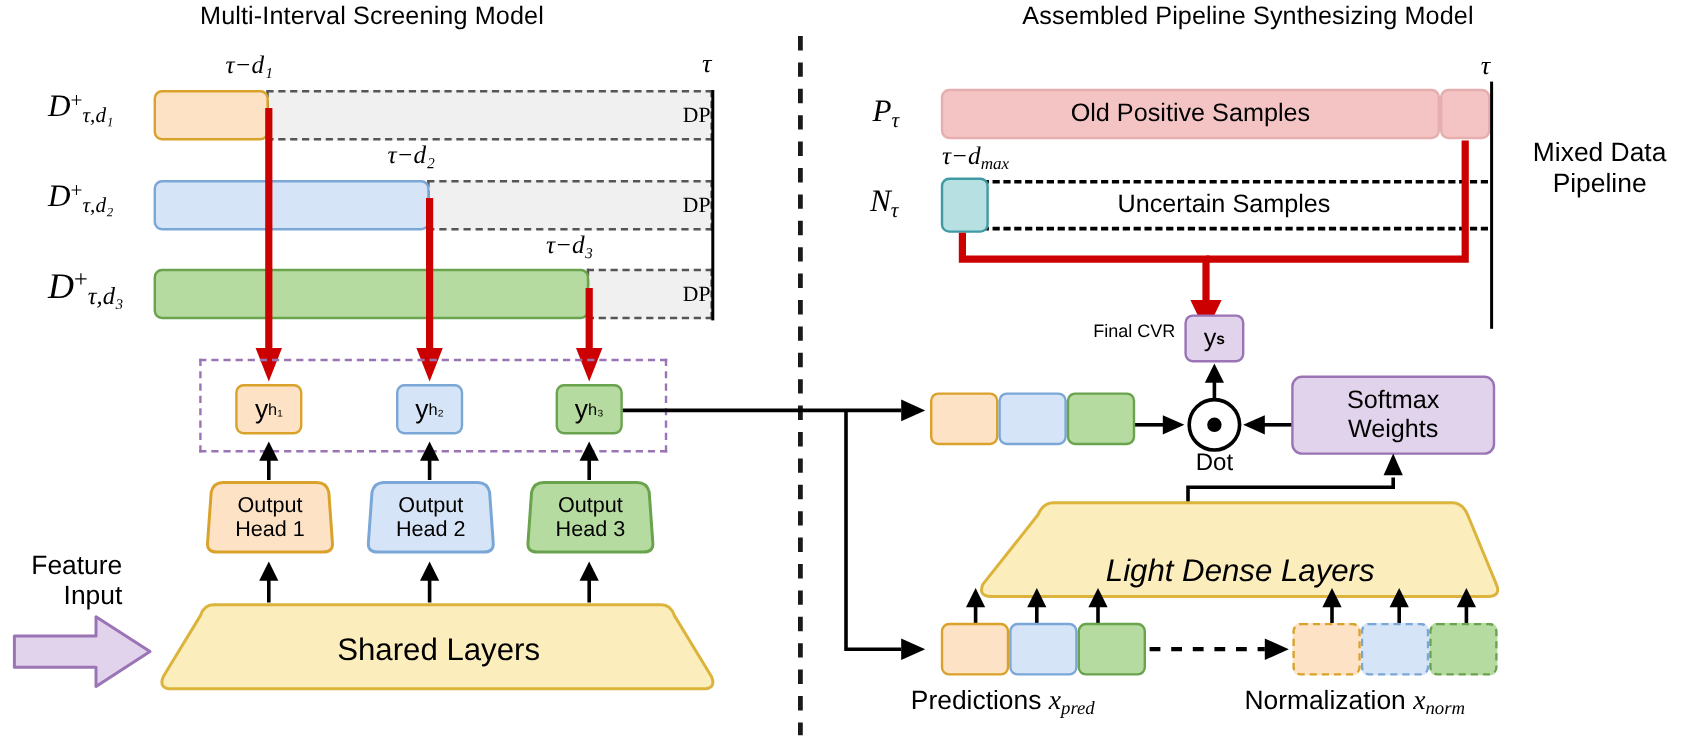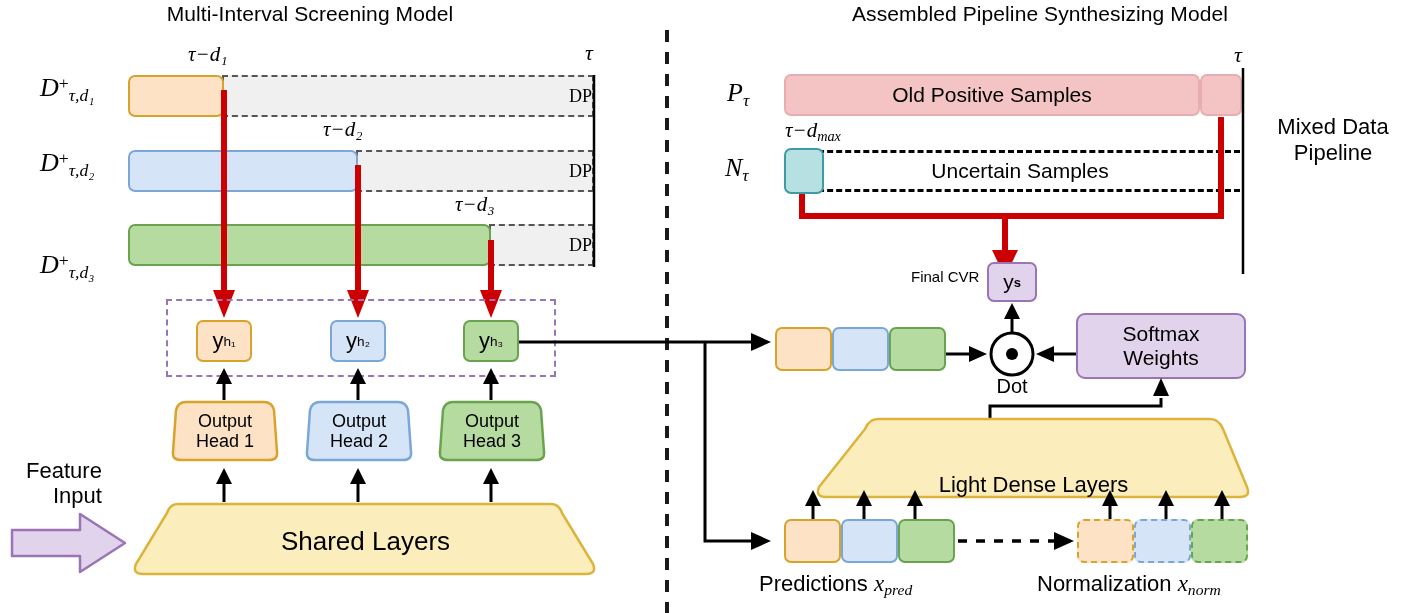--- a/index.html
+++ b/index.html
@@ -27,21 +27,21 @@
 <svg class="abs" style="left:660px;top:30px;" width="14" height="583">
   <line x1="7" y1="0" x2="7" y2="583" stroke="#1a1a1a" stroke-width="4" stroke-dasharray="12,10"></line>
 </svg>
 
 <div class="abs cal" style="left:40px;top:73px;font-size:26px;">
   <span>D</span><span class="sup">+</span><span class="sub">τ,d₁</span>
 </div>
 <div class="abs cal" style="left:40px;top:148px;font-size:26px;">
   <span>D</span><span class="sup">+</span><span class="sub">τ,d₂</span>
 </div>
-<div class="abs cal" style="left:40px;top:222px;font-size:26px;margin-top:28px;">
+<div class="abs cal" style="left:40px;top:222px;font-size:30px;">
   <span>D</span><span class="sup">+</span><span class="sub">τ,d₃</span>
 </div>
 
 <div class="abs mth" style="left:188px;top:42px;font-size:21px;">τ−d₁</div>
 <div class="abs mth" style="left:323px;top:117px;font-size:21px;">τ−d₂</div>
 <div class="abs mth" style="left:455px;top:192px;font-size:21px;">τ−d₃</div>
 <div class="abs mth" style="left:585px;top:40px;font-size:22px;">τ</div>
 
 <div class="abs dpbox" style="left:222px;top:75px;width:372px;height:42px;">
   <span>DP</span>
@@ -231,21 +231,21 @@
 </div>
 
 <svg class="abs" style="left:986px;top:378px;" width="190" height="50">
   <path d="M4,50 L4,28 L175,28 L175,20" fill="none" stroke="#000" stroke-width="3"></path>
   <polygon points="175,0 167,18 183,18" fill="#000"></polygon>
 </svg>
 
 <svg class="abs" style="left:815px;top:415px;" width="437" height="88">
   <path d="M63,4 L395,4 Q404,4 408,14 L432,72 Q436,82 425,82 L11,82 Q0,82 4,72 L50,14 Q54,4 63,4 Z" fill="#fcedbd" stroke="#dcb43c" stroke-width="2.5" stroke-linejoin="round"></path>
 </svg>
-<div class="abs ctr" style="left:815px;top:444px;width:437px;height:82px;font-size:22px;">Light Dense Layers</div>
+<div class="abs ctr" style="left:815px;top:434px;width:437px;height:82px;font-size:26px;font-style:italic;">Light Dense Layers</div>
 
 <svg class="abs" style="left:803px;top:490px;" width="20" height="30">
   <line x1="10" y1="30" x2="10" y2="10" stroke="#000" stroke-width="3"></line>
     <polygon points="10,0 2,16 18,16" fill="#000"></polygon>
 </svg>
 <svg class="abs" style="left:854px;top:490px;" width="20" height="30">
   <line x1="10" y1="30" x2="10" y2="10" stroke="#000" stroke-width="3"></line>
     <polygon points="10,0 2,16 18,16" fill="#000"></polygon>
 </svg>
 <svg class="abs" style="left:905px;top:490px;" width="20" height="30">

